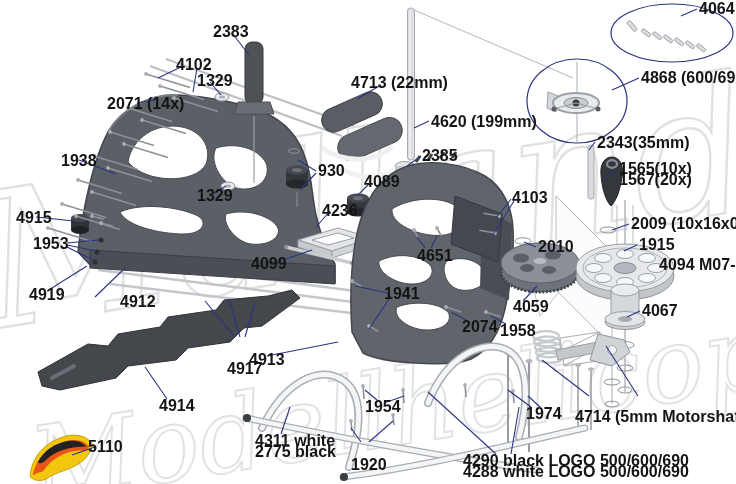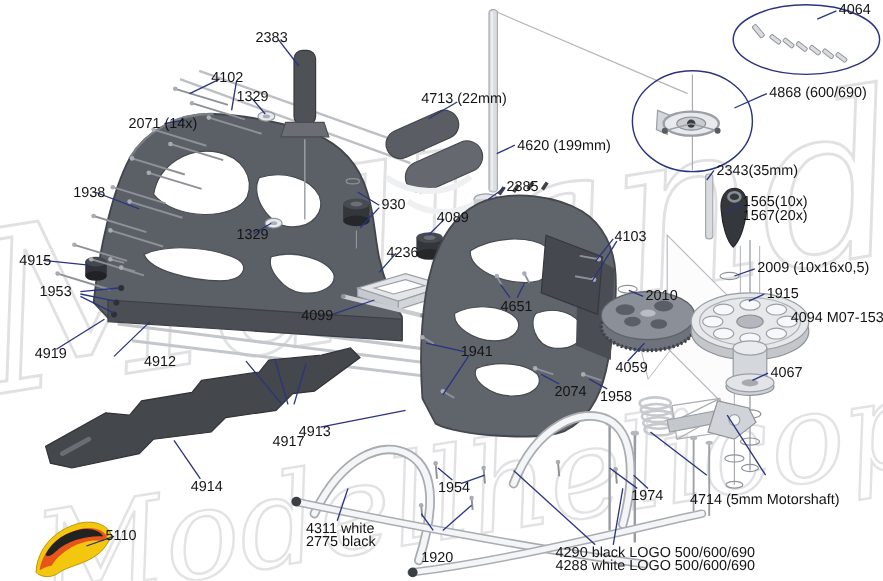--- a/index.html
+++ b/index.html
@@ -1,21 +1,21 @@
 <!DOCTYPE html>
 <html><head>
 <meta charset="utf-8">
 <style>
   html,body{margin:0;padding:0;background:#fff;}
   body{width:736px;height:484px;position:relative;overflow:hidden;
        font-family:"Liberation Sans",sans-serif;}
   #stage{position:absolute;left:0;top:0;width:736px;height:484px;}
   #diagram-svg{position:absolute;left:0;top:0;}
   #labels-layer{position:absolute;left:0;top:0;width:736px;height:484px;pointer-events:none;}
-  .part-label{position:absolute;font-size:12px;font-weight:400;color:#141414;
+  .part-label{position:absolute;font-size:16px;font-weight:700;color:#141414;
               line-height:11px;white-space:nowrap;}
 </style>
 </head>
 <body>
 
 <div id="stage">
 
 <svg id="diagram-svg" width="736" height="484" viewBox="0 0 736 484">
 
   <g opacity="0.85" font-family="DejaVu Serif, serif" font-style="italic">

